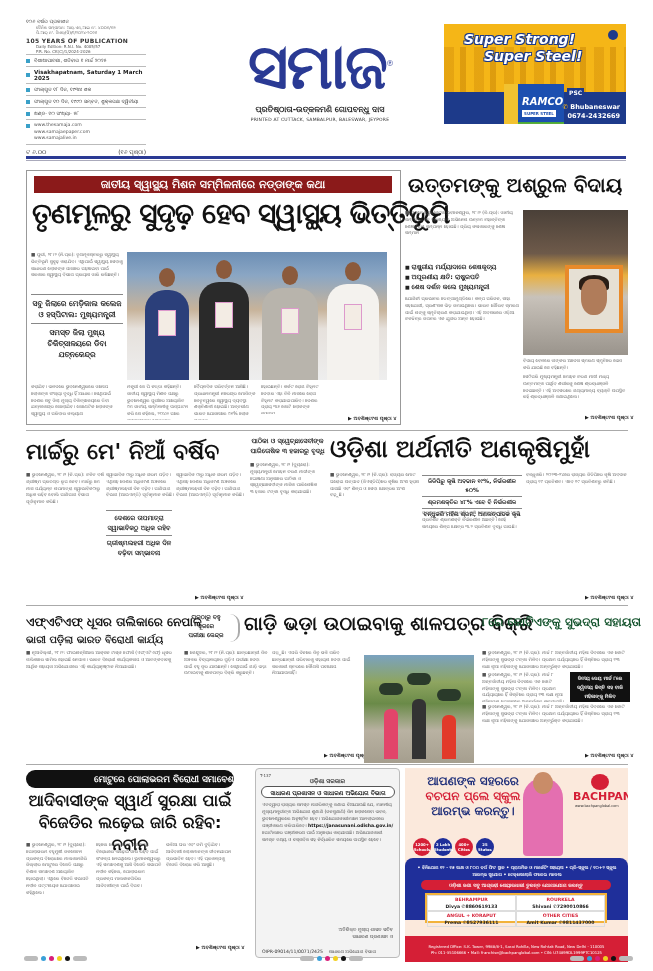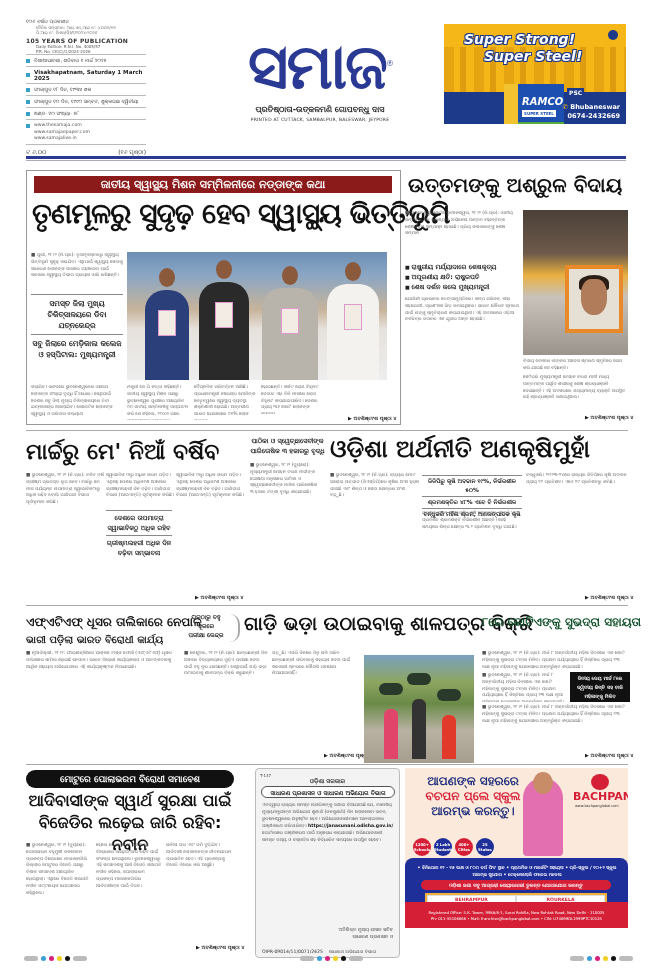--- a/index.html
+++ b/index.html
@@ -68,31 +68,31 @@
 .h5b{left:26px;top:633px;width:150px;font-size:10px;font-weight:bold;line-height:14px;color:#222;white-space:nowrap}
 .kick6{left:184px;top:612px;width:44px;font-size:6px;font-weight:bold;line-height:9px;text-align:center;color:#222}
 .brace{left:228px;top:614px;width:12px;height:28px;border-right:2px solid #aaa;border-radius:0 10px 10px 0}
 .h6{left:244px;top:610px;width:240px;font-size:19px;font-weight:bold;line-height:26px;color:#111;white-space:nowrap}
 .photo3{left:364px;top:655px;width:110px;height:108px;background:linear-gradient(180deg,#7aa2c0 0%,#8ea560 25%,#6a8a48 45%,#b9b2a2 70%,#a59e8e 100%);overflow:hidden}
 .photo3 .w{position:absolute;bottom:4px;width:14px;height:50px;border-radius:6px 6px 0 0}
 .photo3 .load{position:absolute;width:24px;height:12px;background:#2a3a2a;border-radius:8px}
 .h7{left:482px;top:614px;width:160px;font-size:12px;font-weight:bold;line-height:16px;color:#14532d;white-space:nowrap}
 .blackbox{left:570px;top:672px;width:60px;height:30px;background:#111;color:#fff;font-size:5px;font-weight:bold;line-height:9px;text-align:center;padding-top:2px}
 
-.kick8{left:26px;top:770px;width:208px;height:18px;background:#111;color:#fff;font-size:9px;font-weight:bold;text-align:center;line-height:18px;border-radius:9px}
+.kick8{left:26px;top:770px;width:208px;height:18px;background:#111;color:#fff;font-size:9px;font-weight:bold;text-align:right;line-height:18px;border-radius:9px}
 .h8{left:26px;top:790px;width:208px;font-size:16px;font-weight:bold;line-height:22px;text-align:center;color:#111}
 .govt{left:255px;top:768px;width:145px;height:190px;background:#f3f3f3;border:1px solid #bbb;border-radius:4px}
 .govt .no{position:absolute;left:4px;top:4px;font-size:4px;color:#444}
 .govt .dept{position:absolute;left:0;top:8px;width:100%;text-align:center;font-size:6px;font-weight:bold;color:#333}
 .govt .title{position:absolute;left:5px;top:17px;width:134px;height:12px;border:1px solid #555;border-radius:6px;text-align:center;font-size:6px;font-weight:bold;line-height:11px;color:#111;background:#fff}
 .govt .body{position:absolute;left:6px;top:33px;width:133px;font-size:4.6px;line-height:6.9px;color:#444}
 .govt .body b{color:#111}
 .govt .sign{position:absolute;right:6px;top:157px;font-size:4.8px;line-height:7px;text-align:right;color:#333}
 .govt .ref{position:absolute;left:6px;bottom:3px;font-size:4.6px;color:#333}
-.ad2{left:405px;top:768px;width:223px;height:160px;background:#fbe9dc;overflow:hidden}
+.ad2{left:405px;top:768px;width:223px;height:194px;background:#fbe9dc;overflow:hidden}
 .ad2 .hd{position:absolute;left:18px;top:6px;font-size:12px;font-weight:bold;line-height:15px;text-align:center;width:100px}
 .ad2 .hd .a{color:#1f2f7a}.ad2 .hd .b{color:#d51f36}
 .ad2 .girl{position:absolute;left:118px;top:10px;width:40px;height:78px;background:#e46fb0;border-radius:20px 20px 4px 4px}
 .ad2 .girl .hd2{position:absolute;left:10px;top:-6px;width:20px;height:22px;border-radius:50%;background:#c98c68}
 .ad2 .brand{position:absolute;left:168px;top:22px;color:#d51f36;font-size:11px;font-weight:bold}
 .ad2 .bl{position:absolute;left:186px;top:6px;width:18px;height:16px;background:#d51f36;border-radius:50%}
 .ad2 .web{position:absolute;left:170px;top:36px;font-size:3.5px;color:#333}
 .ad2 .stats{position:absolute;left:8px;top:70px;display:flex;gap:3px}
 .ad2 .stat{width:18px;height:18px;border-radius:50%;color:#fff;font-size:3.8px;font-weight:bold;text-align:center;line-height:5px;padding-top:4px}
 .ad2 .blue{position:absolute;left:0;top:90px;width:100%;height:62px;background:#1f2f9a;border-radius:8px 8px 0 0}
@@ -175,22 +175,22 @@
 </div>
 
 <div class="abs topline"></div>
 <div class="abs topline2"></div>
 
 <div class="abs box1"></div>
 <div class="abs kicker">ଜାତୀୟ ସ୍ୱାସ୍ଥ୍ୟ ମିଶନ ସମ୍ମିଳନୀରେ ନଡ୍ଡାଙ୍କ କଥା</div>
 <div class="abs h1">ତୃଣମୂଳରୁ ସୁଦୃଢ଼ ହେବ ସ୍ୱାସ୍ଥ୍ୟ ଭିତ୍ତିଭୂମି</div>
 <div class="abs col-text" style="left:31px;top:252px;width:92px;height:40px">■ ପୁରୀ, ୨୮।୨ (ନି.ପ୍ର): ତୃଣମୂଳସ୍ତରରୁ ସ୍ୱାସ୍ଥ୍ୟ ଭିତ୍ତିଭୂମି ସୁଦୃଢ଼ କରାଯିବ। ଏଥିପାଇଁ ସ୍ୱାସ୍ଥ୍ୟ ସେବାକୁ ସାଧାରଣ ଲୋକଙ୍କ ପାଖରେ ପହଞ୍ଚାଇବା ପାଇଁ ସରକାର ସ୍ୱାସ୍ଥ୍ୟ ବିଭାଗ ପ୍ରୟାସ ଜାରି ରଖିଛନ୍ତି।</div>
 <div class="abs sub1" style="width:92px">
+  <div>ସବୁ ଜିଲାରେ ମେଡ଼ିକାଲ କଲେଜ ଓ ହସ୍ପିଟାଲ: ମୁଖ୍ୟମନ୍ତ୍ରୀ</div>
   <div>ସମସ୍ତ ଜିଲା ମୁଖ୍ୟ ଚିକିତ୍ସାଳୟରେ ଡିବା ଯତ୍ନକେନ୍ଦ୍ର</div>
-  <div>ସବୁ ଜିଲାରେ ମେଡ଼ିକାଲ କଲେଜ ଓ ହସ୍ପିଟାଲ: ମୁଖ୍ୟମନ୍ତ୍ରୀ</div>
 </div>
 <div class="abs col-text" style="left:31px;top:384px;width:92px;height:36px">କରାଯିବ। ଭଳଦରେ ଭୁବନେଶ୍ୱରରେ ଜନୋପ ଲୋକଙ୍କ ସଂଖ୍ୟା ବୃଦ୍ଧି ହିଁ ଆଧାର। ସେଥିପାଇଁ ଦେଶର ସବୁ ଜିଲା ମୁଖ୍ୟ ଚିକିତ୍ସାଳୟରେ ଡିବା ଯତ୍ନକେନ୍ଦ୍ର ଖୋଲାଯିବ। ଜେଣେଟିକ ଲୋକଙ୍କ ସ୍ୱାସ୍ଥ୍ୟ ଓ ପରିବାର କଲ୍ୟାଣ</div>
 <div class="abs photo1">
   <div class="person" style="left:18px;width:44px;height:90px;background:#2b3f7a">
       <div class="head"></div>
       <div class="doc"></div>
     </div>
   <div class="person" style="left:72px;width:50px;height:98px;background:#2a2a2a">
       <div class="head"></div>
       <div class="doc"></div>

